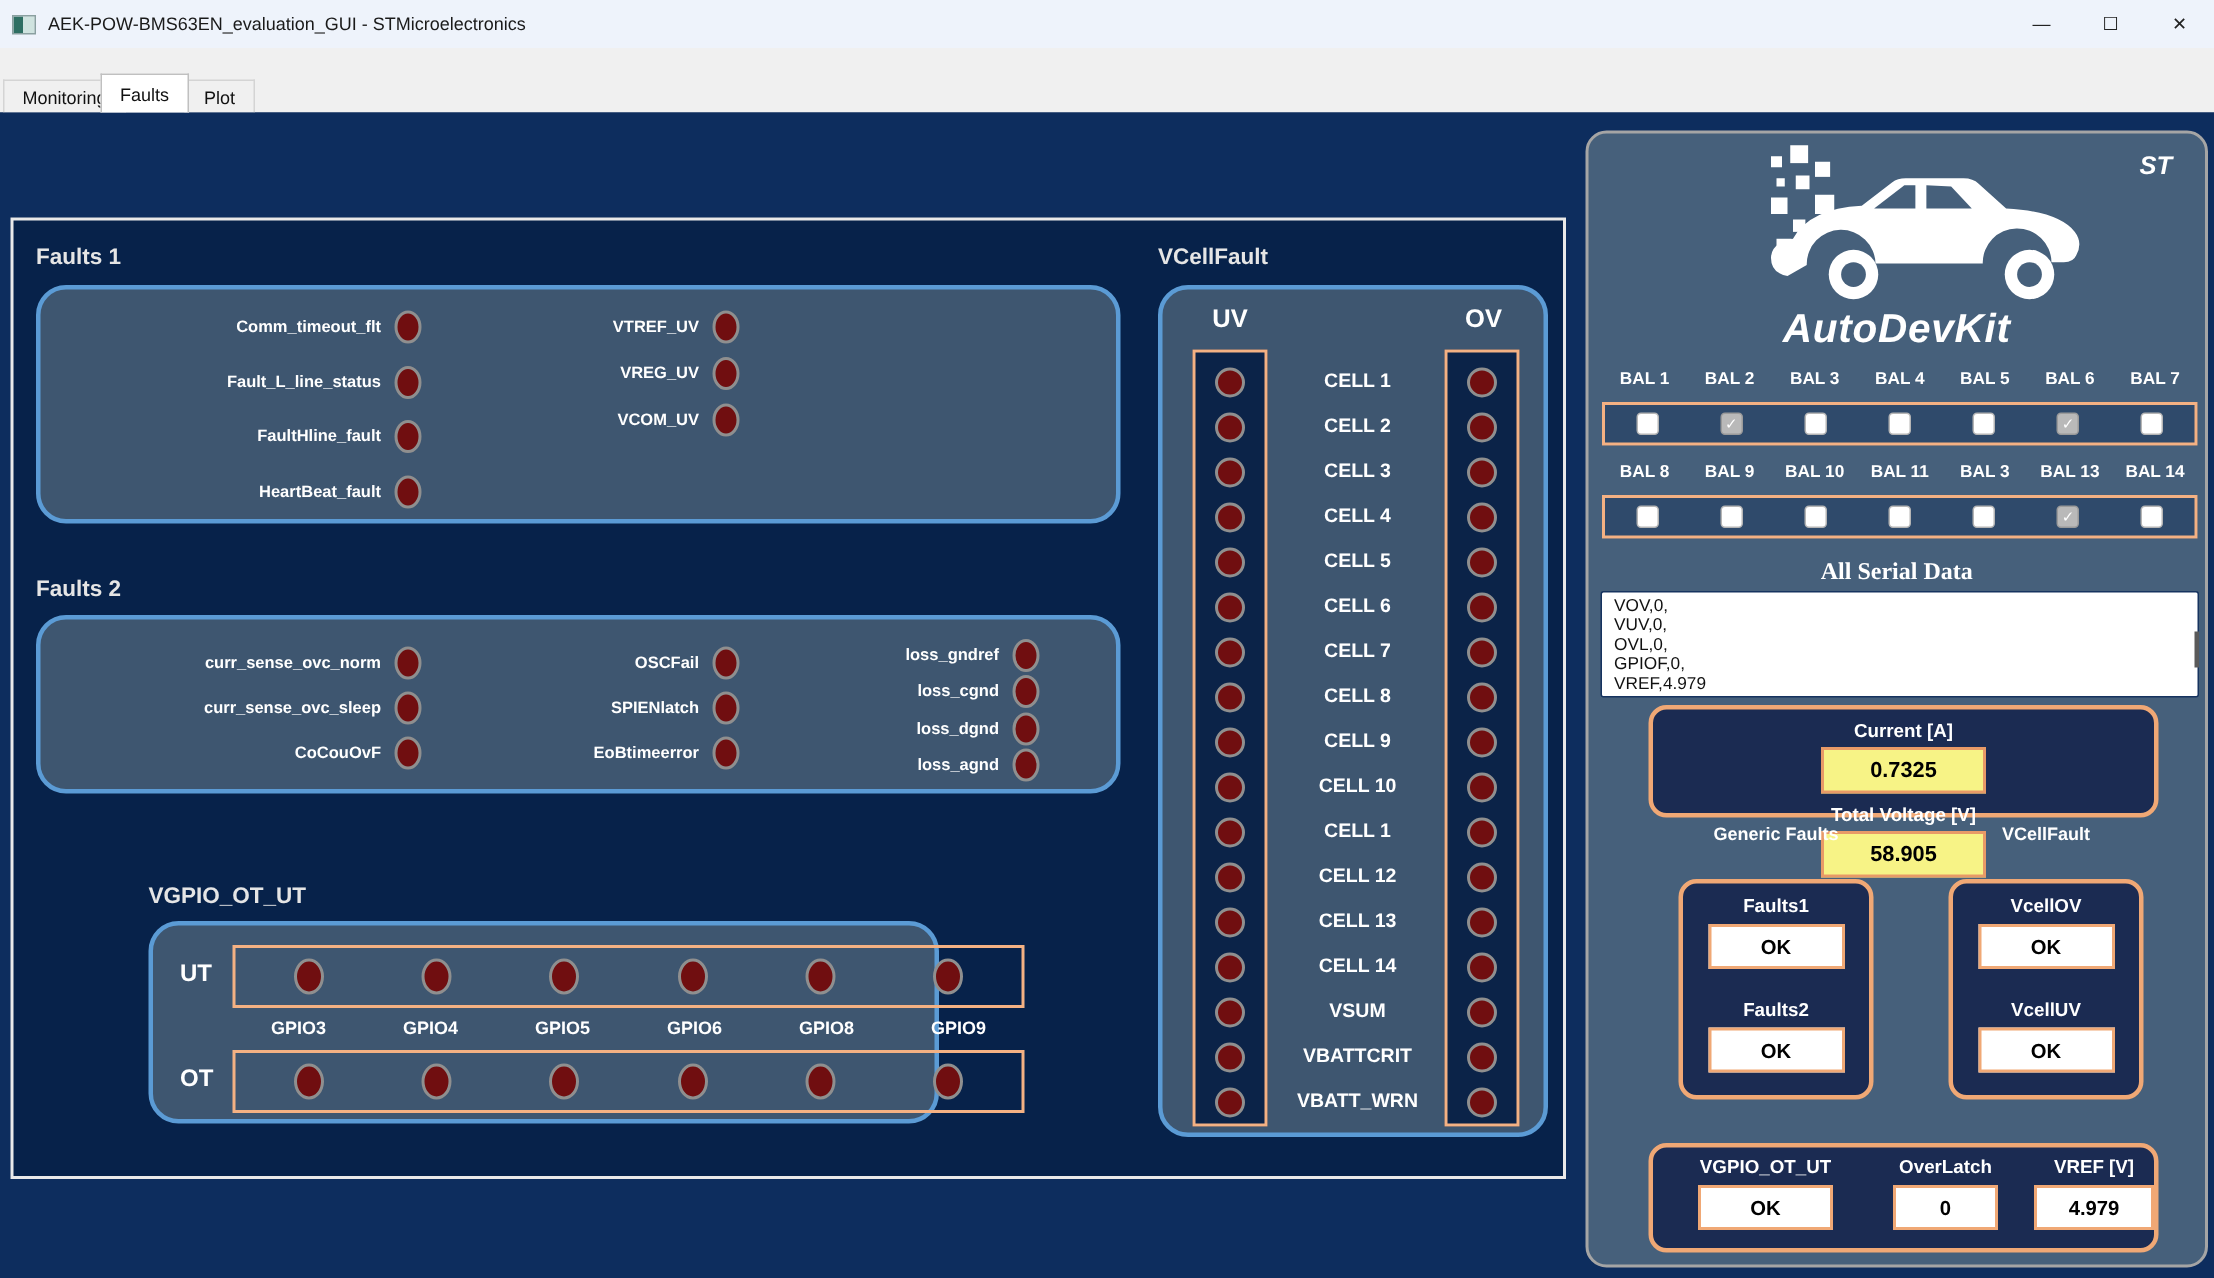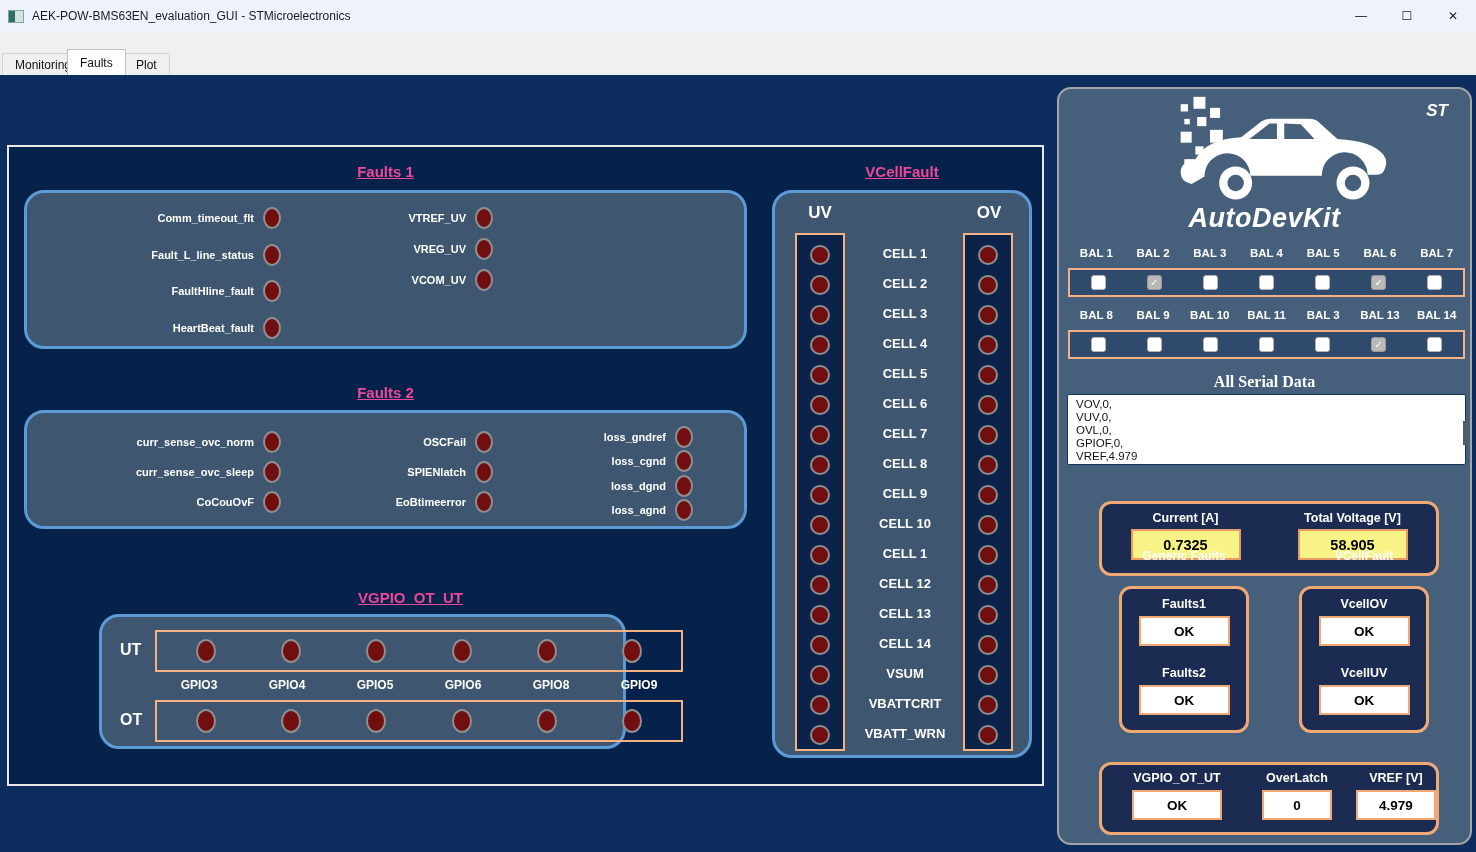--- a/index.html
+++ b/index.html
@@ -23,22 +23,22 @@
     font-size:12px; color:#111; background:#f0f0f0;
     border:1px solid #d4d4d4; border-bottom:none; display:flex; align-items:center; }
   .tab.active { height:26px; background:#ffffff; border-color:#c0c0c0; z-index:2; }
 
   .content { position:absolute; left:0; top:75px; width:1476px; height:777px;
     background:#0d2d5e; }
 
   
   .bigbox { position:absolute; left:7px; top:70px; width:1037px; height:641px;
     background:#07224a; border:2px solid #e9e9e9; }
-  .sect-title { position:absolute; color:#ec4899; font-weight:bold;
-    font-size:15px; text-align:center;text-decoration:underline; }
+  .sect-title { position:absolute; color:#e5e5e5; font-weight:bold;
+    font-size:15px; text-align:left; }
   .bluepanel { position:absolute; background:#3e5670; border:3px solid #5b9bd5;
     border-radius:20px; }
   .fcol { position:absolute; display:flex; flex-direction:column;
     justify-content:space-between; }
   .frow { display:flex; justify-content:flex-end; align-items:center;
     gap:9px; height:22px; }
   .flabel { color:#ffffff; font-weight:bold; font-size:11px; white-space:nowrap; }
 
   .led { display:inline-block; background:#700e10; border:2px solid #8f8f8f;
     border-radius:50%; flex:none; }
@@ -87,21 +87,21 @@
     font-family:"Liberation Serif", serif; }
   .serialbox { position:absolute; left:8px; top:305px; width:399px; height:71px;
     background:#ffffff; border:1px solid #16335f; border-radius:2px;
     padding:3px 8px; font-size:11.5px; line-height:13px; color:#111;
     white-space:pre; overflow:hidden; }
   .serialthumb { position:absolute; right:4px; top:332px; width:3px; height:24px;
     background:#5a5a5a; }
 
   .darkbox { position:absolute; background:#1b2b52; border:3px solid #f0a875;
     border-radius:12px; }
-  .measbox { left:40px; top:412px; width:340px; height:75px; display:flex; }
+  .measbox { left:40px; top:381px; width:340px; height:75px; display:flex;flex-direction:column; }
   .meascol { flex:1; display:flex; flex-direction:column; align-items:center; }
   .measlabel { color:#fff; font-weight:bold; font-size:12.5px; margin-top:7px; }
   .yellowval { width:110px; height:31px; margin-top:4px; background:#f7f386;
     border:2px solid #e89a67; display:flex; align-items:center; justify-content:center;
     font-weight:bold; font-size:14.5px; color:#000; }
 
   .grouplabel { position:absolute; color:#fff; font-weight:bold; font-size:12px;
     width:130px; text-align:center; top:460px; }
   .statusbox { width:130px; height:147px; top:497px; display:flex;
     flex-direction:column; align-items:center; }

